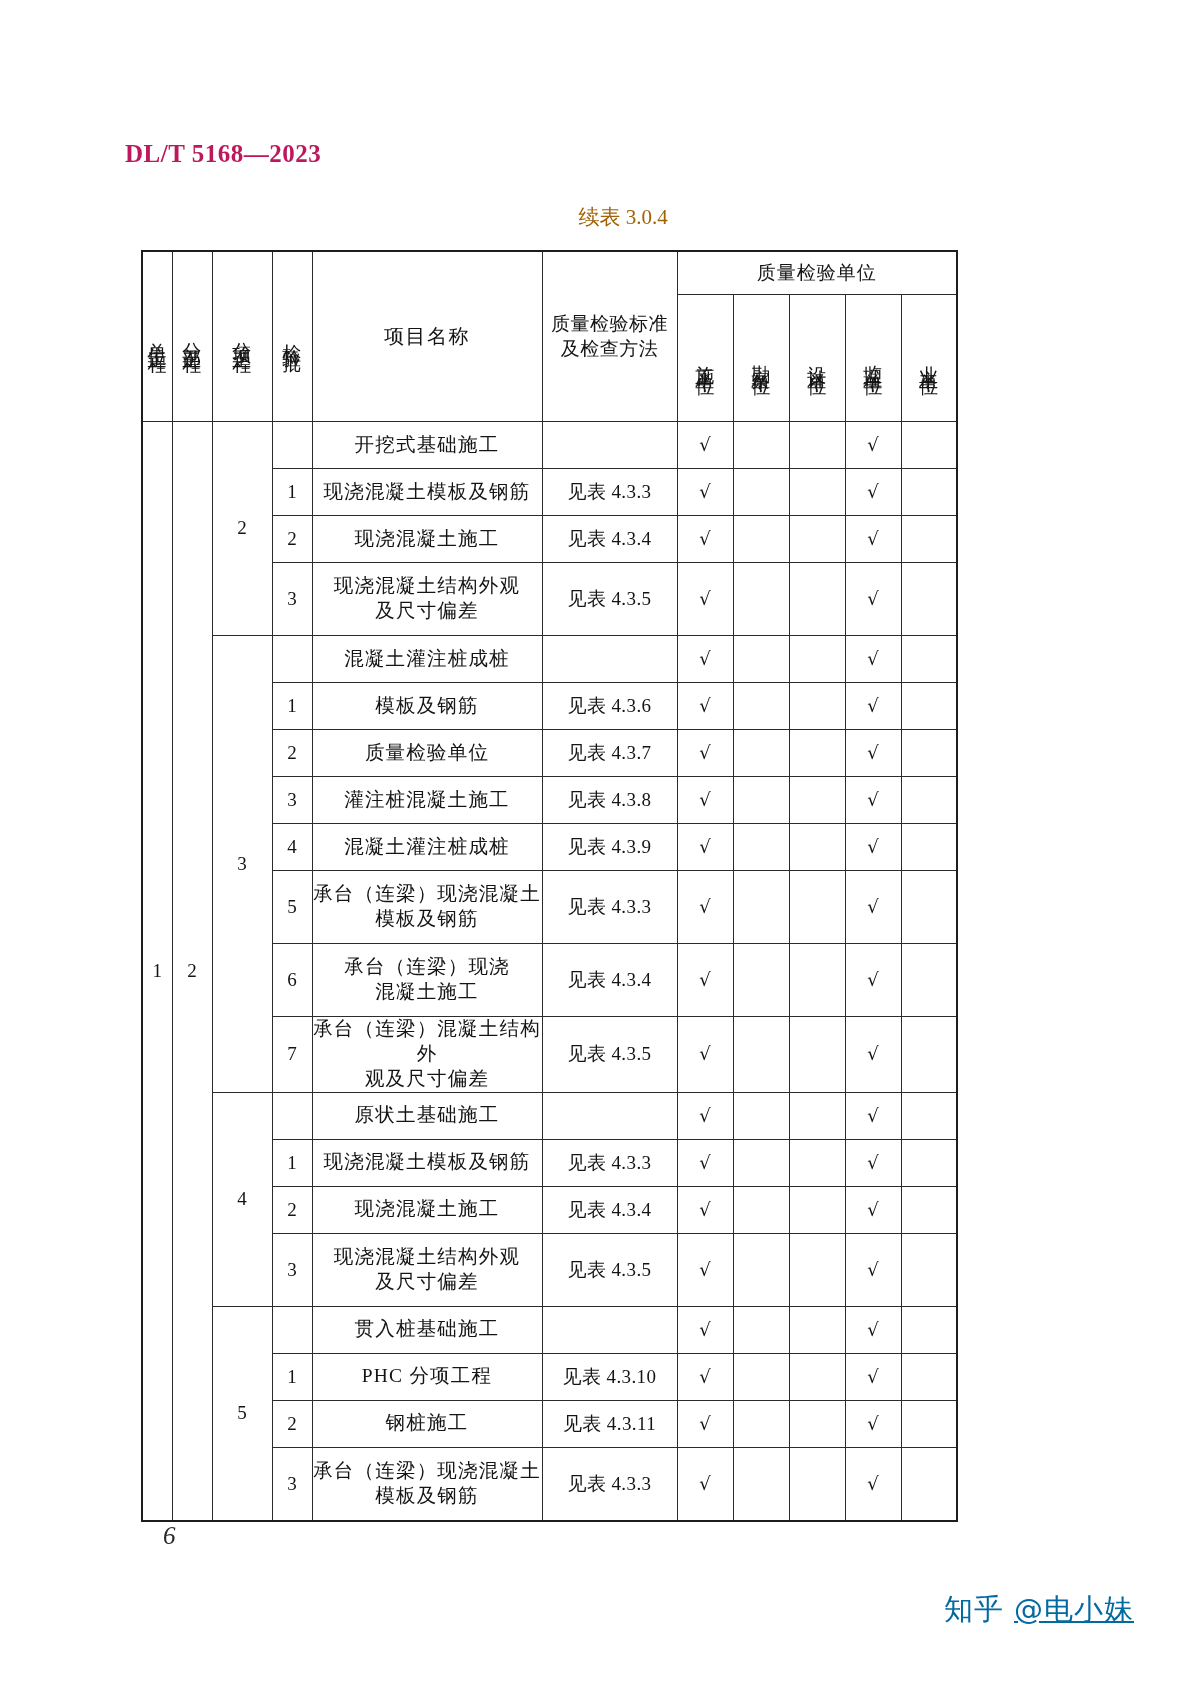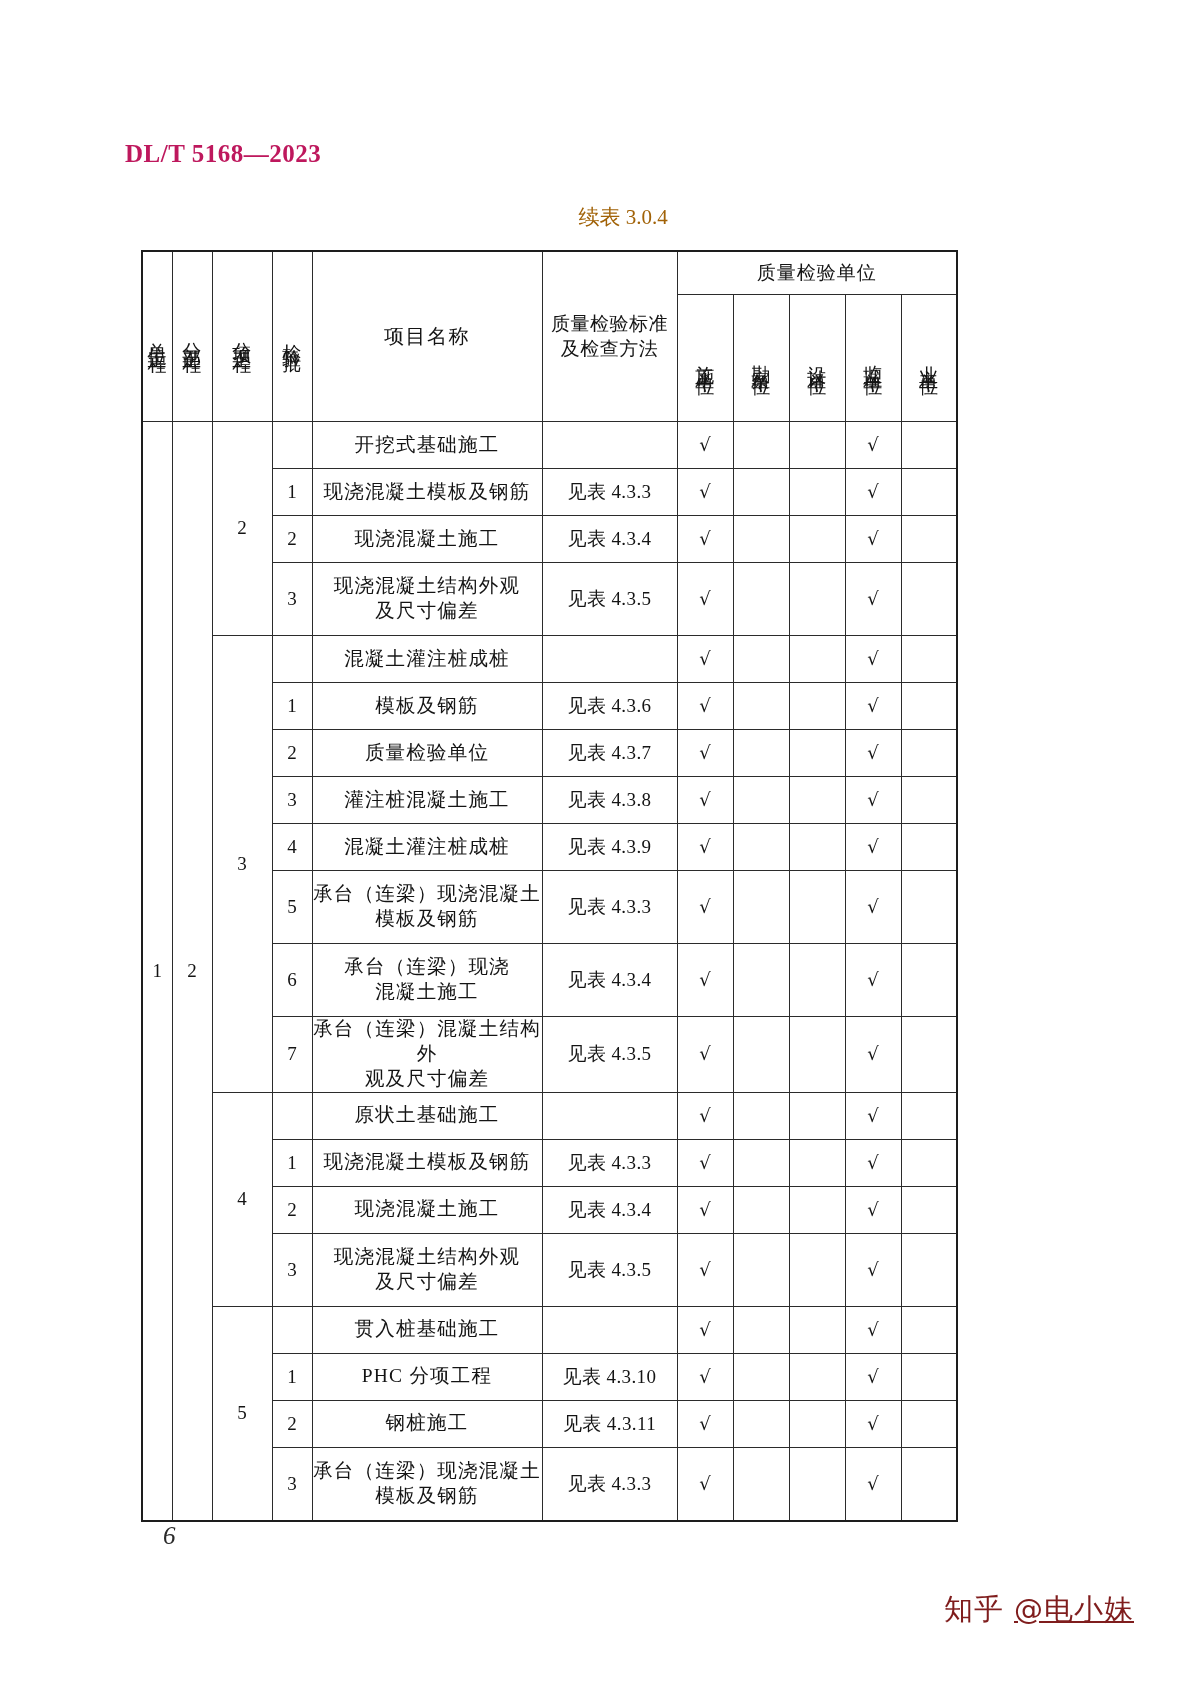--- a/index.html
+++ b/index.html
@@ -160,21 +160,21 @@
   }
 
   
   .watermark {
     position: absolute;
     right: 56px;
     top: 1590px;
     display: flex;
     align-items: center;
     gap: 10px;
-    color: #7f1d1d;
+    color: #0369a1;
     font-size: 29px;
     font-family: "DejaVu Sans", "Liberation Sans", sans-serif;
     letter-spacing: 1px;
     white-space: nowrap;
   }
   .watermark .wm-at { font-size: 29px; text-decoration: underline; }
 </style>
 </head>
 <body>
 

